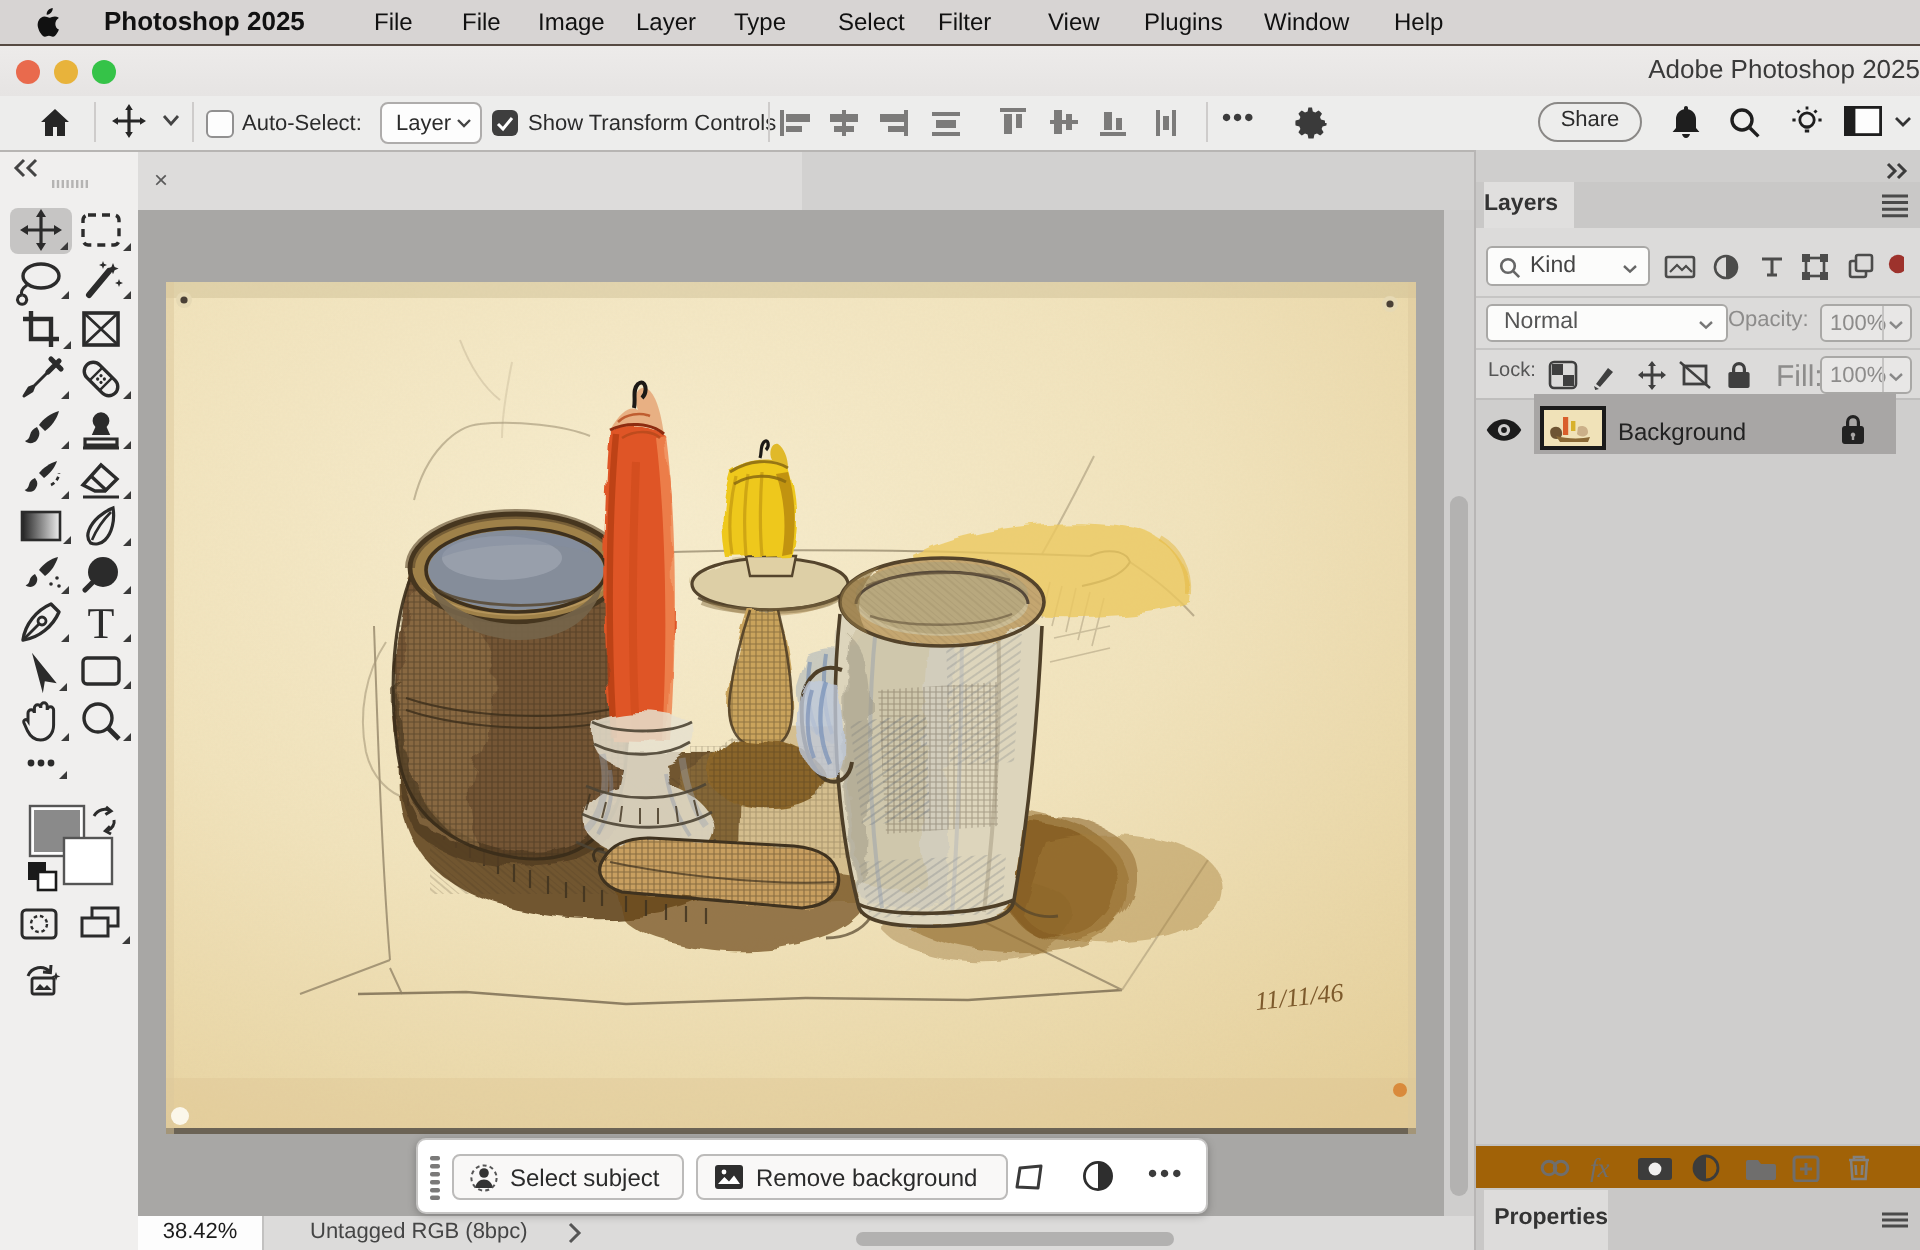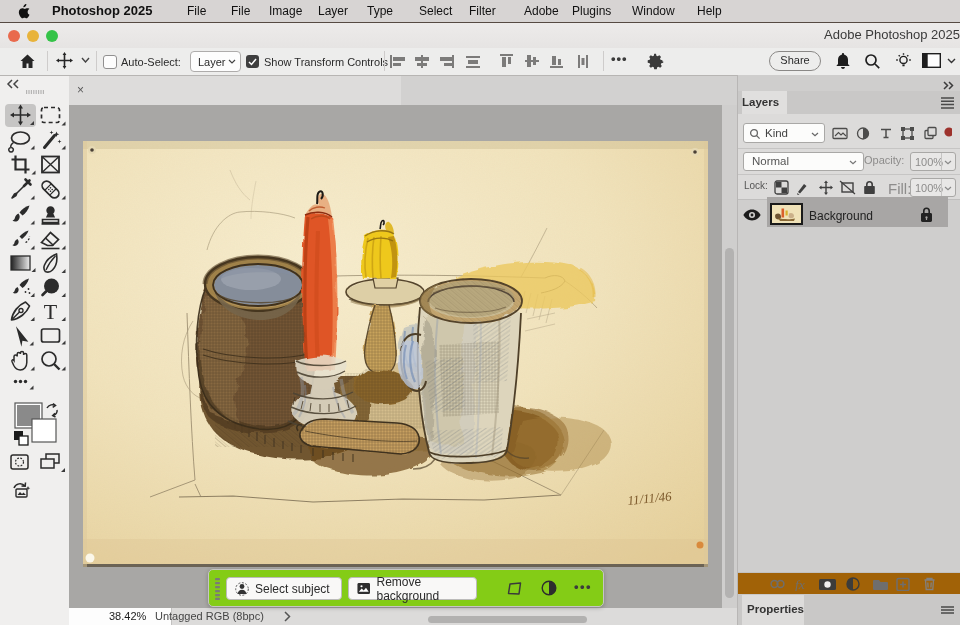--- a/index.html
+++ b/index.html
@@ -21,54 +21,54 @@
 
 #tabbar{left:69px;top:76px;width:668px;height:29px;background:#dddcdb;font-size:11.5px;color:#3c3c3c;}
 #tabbar .rest{position:absolute;left:332px;top:0;width:336px;height:29px;background:#d2d1d0;}
 
 #canvas{left:69px;top:105px;width:653px;height:503px;background:#a8a7a5;overflow:hidden;}
 #painting{position:absolute;left:14px;top:36px;width:625px;height:426px;}
 #vtrack{left:722px;top:105px;width:15px;height:503px;background:#cfcecd;}
 #vthumb{position:absolute;left:3px;top:143px;width:9px;height:350px;background:#b3b2b1;border-radius:4.5px;}
 
 #statusbar{left:69px;top:608px;width:668px;height:17px;background:#dcdbda;font-size:11px;color:#454545;}
-#zoombox{position:absolute;left:0;top:0;width:62px;height:17px;background:#fdfdfd;border-right:1px solid #c2c1c0;color:#1c1c1c;text-align:left;line-height:17px;padding-left:40px;}
+#zoombox{position:absolute;left:0;top:0;width:62px;height:17px;background:#fdfdfd;border-right:1px solid #c2c1c0;color:#1c1c1c;text-align:center;line-height:17px;}
 #hthumb{position:absolute;left:359px;top:8px;width:159px;height:7px;background:#b2b1b0;border-radius:3.5px;}
 
 #rpanel{left:737px;top:75px;width:223px;height:550px;background:#dcdbda;border-left:1px solid #b8b6b5;}
 #rphead{position:absolute;left:0;top:0;width:223px;height:16px;background:#cfcecd;}
 #tabrow{position:absolute;left:0;top:16px;width:223px;height:23px;background:#c9c8c7;}
 #layerstab{position:absolute;left:4px;top:0;width:45px;height:23px;background:#e0dfde;color:#333;font-weight:bold;font-size:11.5px;text-align:left;line-height:23px;}
 .prow{position:absolute;left:0;width:223px;font-size:11.5px;color:#555;}
 .inbox{position:absolute;background:#fcfcfb;border:1px solid #a9a8a6;border-radius:3px;box-sizing:border-box;}
 .dim{color:#8d8c8b;}
 #layerrow{position:absolute;left:29px;top:122px;width:181px;height:30px;background:#a8a6a5;}
 #lpfoot{position:absolute;left:0;top:497px;width:223px;height:21px;background:#a16207;border-top:1px solid #c2c1c0;border-bottom:1px solid #14b8a6;}
 #propsrow{position:absolute;left:0;top:519px;width:223px;height:31px;background:#c9c8c7;}
 #propstab{position:absolute;left:4px;top:1px;width:62px;height:30px;background:#dddcdb;color:#333;font-weight:bold;font-size:11.5px;text-align:right;line-height:28px;}
 
-#taskbar{left:208px;top:569px;width:396px;height:38px;background:#84cc16;border:1px solid #c6c5c4;border-radius:5px;box-shadow:0 1px 4px rgba(0,0,0,.25);box-sizing:border-box;font-size:12px;color:#2b2b2b;text-decoration:underline;}
+#taskbar{left:208px;top:569px;width:396px;height:38px;background:#ffffff;border:1px solid #c6c5c4;border-radius:5px;box-shadow:0 1px 4px rgba(0,0,0,.25);box-sizing:border-box;font-size:12px;color:#2b2b2b;text-decoration:underline;}
 .tbbtn{position:absolute;top:7px;height:23px;border:1px solid #bcbbba;border-radius:4px;background:#f9f8f7;display:flex;align-items:center;box-sizing:border-box;}
 </style>
 </head>
 <body>
 
 <div id="menubar" class="abs">
 <svg class="abs" style="left:17px;top:3px" width="14" height="16" viewBox="0 0 14 17">
       <path fill="#111" d="M9.5 1.1c.1.9-.3 1.8-.8 2.4-.6.7-1.5 1.2-2.4 1.1-.1-.9.3-1.8.8-2.3C7.7 1.6 8.7 1.1 9.5 1.1zM12.6 6.1c-1.2-.7-2.6-.6-3.5-.2-.5.2-.9.4-1.2.4-.4 0-.8-.2-1.4-.4C5.6 5.5 4.4 5.5 3.3 6.2 1.8 7.2 1.2 9.3 1.7 11.4c.3 1.1.8 2.3 1.5 3.2.6.9 1.3 1.7 2.2 1.7.8 0 1.1-.5 2.1-.5 1 0 1.3.5 2.1.5.9 0 1.5-.8 2.1-1.7.5-.7.9-1.5 1.1-2.1-1.2-.5-1.9-1.7-1.9-3 0-1.3.7-2.4 1.7-3z"></path>
     </svg>
 <span class="abs appname" style="left:52px;top:3px">Photoshop 2025</span>
 <span class="abs m" style="left:170px">File</span>
     <span class="abs m" style="left:214px">File</span>
     <span class="abs m" style="left:252px">Image</span>
     <span class="abs m" style="left:301px">Layer</span>
     <span class="abs m" style="left:350px">Type</span>
     <span class="abs m" style="left:402px">Select</span>
     <span class="abs m" style="left:452px">Filter</span>
-    <span class="abs m" style="left:507px">Adobe</span>
+    <span class="abs m" style="left:507px">View</span>
     <span class="abs m" style="left:555px">Plugins</span>
     <span class="abs m" style="left:615px">Window</span>
     <span class="abs m" style="left:680px">Help</span>
 </div>
 
 <div id="titlebar" class="abs">
 <div class="tl" style="left:8px;background:#e96a4d"></div>
 <div class="tl" style="left:27px;background:#e8b33b"></div>
 <div class="tl" style="left:46px;background:#35c348"></div>
 <div class="t">Adobe Photoshop 2025</div>
@@ -678,21 +678,21 @@
       </g>
     </svg>
 <div class="tbbtn" style="left:17px;width:116px">
  <svg style="margin-left:8px" width="14" height="14" viewBox="0 0 14 14">
         <circle cx="7" cy="4.5" r="2.4" fill="#333"></circle>
         <path d="M2.5 12c.5-2.8 2.3-4.3 4.5-4.3s4 1.5 4.5 4.3z" fill="#333"></path>
         <circle cx="7" cy="7" r="6.3" fill="none" stroke="#555" stroke-width="1" stroke-dasharray="2 1.6"></circle>
       </svg>
  <span style="margin-left:6px">Select subject</span>
 </div>
-<div class="tbbtn" style="left:139px;width:129px">
+<div class="tbbtn" style="left:139px;width:156px">
  <svg style="margin-left:8px" width="15" height="13" viewBox="0 0 15 13">
         <rect x=".5" y=".5" width="14" height="12" rx="1.5" fill="#2e2e2e"></rect>
         <path d="M2 10l3.2-3.5 2.3 2.3 2.5-3 3 4.2z" fill="#fff"></path>
         <circle cx="5" cy="4" r="1.2" fill="#fff"></circle>
       </svg>
  <span style="margin-left:6px">Remove background</span>
 </div>
 <svg style="position:absolute;left:297px;top:11px" width="17" height="15" viewBox="0 0 17 15">
       <path d="M2.5 12.5 4 3l10.5-1-1.5 11z" fill="none" stroke="#3a3a3a" stroke-width="1.5" stroke-linejoin="round"></path>
     </svg>

